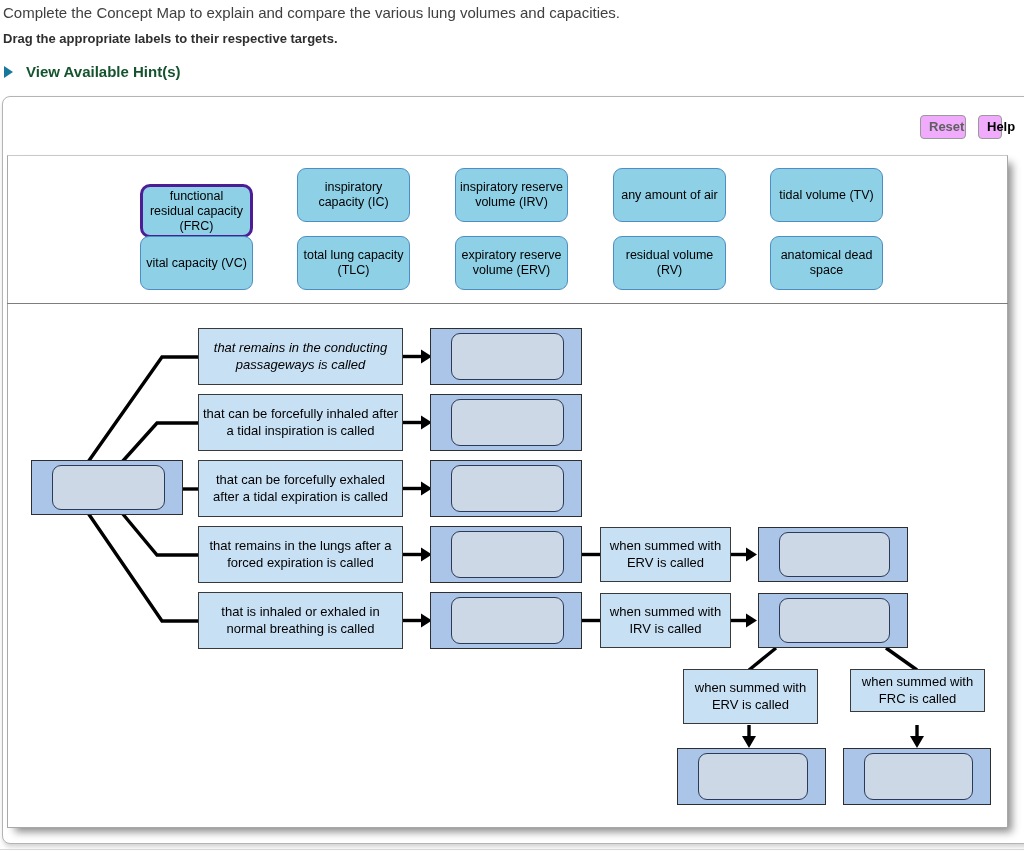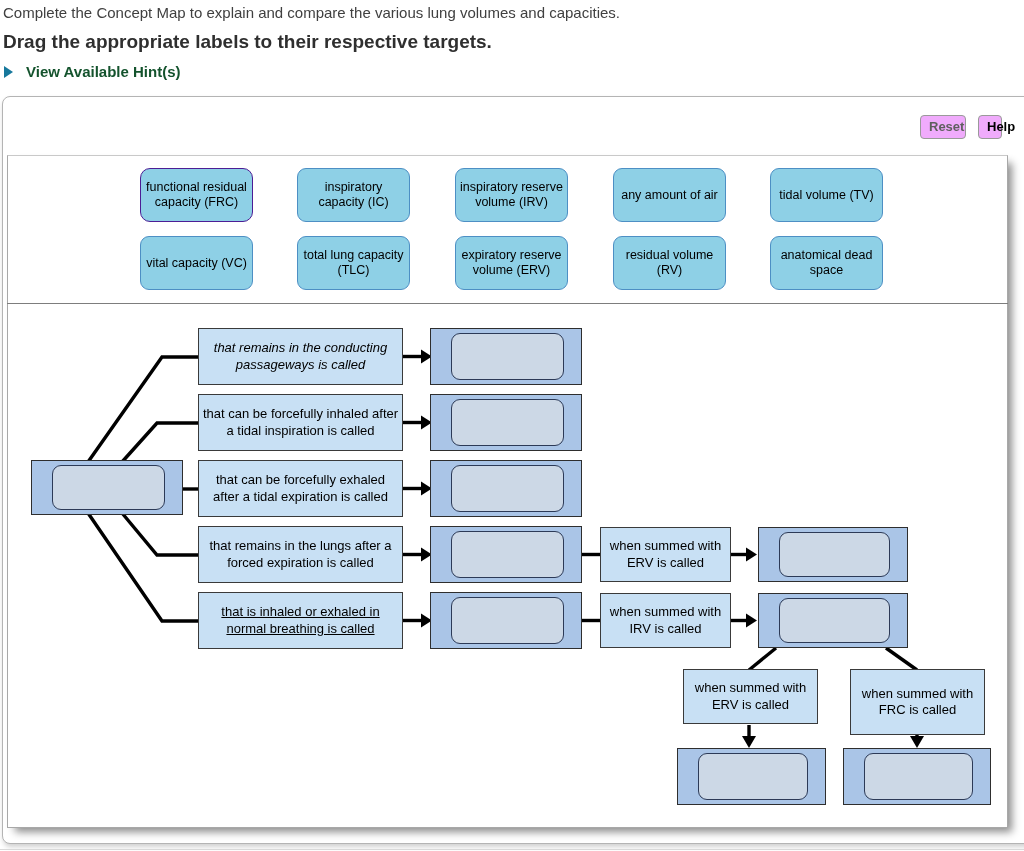--- a/index.html
+++ b/index.html
@@ -2,21 +2,21 @@
 <html><head>
 <meta charset="utf-8">
 <style>
   * { box-sizing: border-box; margin: 0; padding: 0; }
   html, body { width: 1024px; height: 851px; overflow: hidden; background: #ffffff;
     font-family: "Liberation Sans", sans-serif; }
   .abs { position: absolute; }
 
   
   .instr { left: 3px; top: 4px; font-size: 15px; color: #404040; }
-  .instr-bold { left: 3px; top: 31px; font-size: 19px; font-weight: bold; color: #2f2f2f; }
+  .instr-bold { left: 3px; top: 31px; font-size: 13px; font-weight: bold; color: #2f2f2f; }
   .hint-row { left: 4px; top: 63px; height: 18px; cursor: pointer; }
   .hint-tri { position: absolute; left: 0; top: 3px; width: 0; height: 0;
     border-left: 9px solid #17789c; border-top: 6px solid transparent; border-bottom: 6px solid transparent; }
   .hint-text { position: absolute; left: 22px; top: 0; font-size: 15px; font-weight: bold; color: #14532d; white-space: nowrap; }
 
   
   .panel { left: 2px; top: 96px; width: 1030px; height: 748px;
     border: 1px solid #b4b4b4; border-radius: 8px; background: #ffffff;
     box-shadow: 1px 3px 5px rgba(0,0,0,0.18); }
   .btn { position: absolute; top: 115px; height: 24px; background: #f0abfc;
@@ -29,21 +29,21 @@
   .card { left: 7px; top: 155px; width: 1001px; height: 673px; background: #ffffff;
     border: 1px solid #a8a8a8; border-top-color: #c9c9c9;
     box-shadow: 6px 6px 8px -2px rgba(0,0,0,0.45); }
   .bank-divider { left: 7px; top: 303px; width: 1001px; height: 0; border-top: 1px solid #7d7d7d; }
 
   
   .chip { position: absolute; width: 113px; height: 54px; background: #8ed0e6;
     border: 1.5px solid #4d8fc4; border-radius: 9px; display: flex; align-items: center;
     justify-content: center; text-align: center; font-size: 12.5px; line-height: 1.2;
     color: #000; padding: 2px 4px; cursor: grab; z-index: 3; }
-  .chip.picked { border: 1px solid #4c1d95; border-radius: 10px; }
+  .chip.picked { border: 3px solid #4c1d95; border-radius: 10px; margin-top: 16px; }
 
   
   .mapbox { position: absolute; background: #c8e0f4; border: 1.6px solid #3a3a3a;
     display: flex; align-items: center; justify-content: center; text-align: center;
     font-size: 13px; line-height: 1.25; color: #000; padding: 2px 3px; z-index: 2; }
   .target { position: absolute; background: #aac5e7; border: 1.6px solid #2e2e2e; z-index: 2; }
   .slot { position: absolute; left: 20px; right: 17px; top: 4px; bottom: 4px;
     background: #ccd8e6; border: 1.3px solid #2c3a57; border-radius: 9px; }
 
   svg.wires { position: absolute; left: 0; top: 0; z-index: 1; pointer-events: none; }
@@ -113,21 +113,21 @@
 <div class="chip" style="left:770px; top:236px;">anatomical dead space</div>
 
 <div class="target" style="left:31px; top:460px; width:152px; height:55px;">
   <div class="slot"></div>
 </div>
 
 <div class="mapbox" style="left:198px; top:328px; width:205px; height:57px;font-style:italic;">that remains in the conducting passageways is called</div>
 <div class="mapbox" style="left:198px; top:394px; width:205px; height:57px;">that can be forcefully inhaled after a tidal inspiration is called</div>
 <div class="mapbox" style="left:198px; top:460px; width:205px; height:57px;">that can be forcefully exhaled after a tidal expiration is called</div>
 <div class="mapbox" style="left:198px; top:526px; width:205px; height:57px;">that remains in the lungs after a forced expiration is called</div>
-<div class="mapbox" style="left:198px; top:592px; width:205px; height:57px;text-decoration:underline;">that is inhaled or exhaled in normal breathing is called</div>
+<div class="mapbox" style="left:198px; top:592px; width:205px; height:57px;">that is inhaled or exhaled in normal breathing is called</div>
 
 <div class="target" style="left:430px; top:328px; width:152px; height:57px;">
   <div class="slot"></div>
 </div>
 <div class="target" style="left:430px; top:394px; width:152px; height:57px;">
   <div class="slot"></div>
 </div>
 <div class="target" style="left:430px; top:460px; width:152px; height:57px;">
   <div class="slot"></div>
 </div>
@@ -141,21 +141,21 @@
 <div class="mapbox" style="left:600px; top:527px; width:131px; height:55px;">when summed with ERV is called</div>
 <div class="mapbox" style="left:600px; top:593px; width:131px; height:55px;">when summed with IRV is called</div>
 <div class="target" style="left:758px; top:527px; width:150px; height:55px;">
   <div class="slot"></div>
 </div>
 <div class="target" style="left:758px; top:593px; width:150px; height:55px;">
   <div class="slot"></div>
 </div>
 
 <div class="mapbox" style="left:683px; top:669px; width:135px; height:55px;">when summed with ERV is called</div>
-<div class="mapbox" style="left:850px; top:669px; width:135px; height:66px;">when summed with FRC is called</div>
+<div class="mapbox" style="left:850px; top:669px; width:135px; height:43px;">when summed with FRC is called</div>
 <div class="target" style="left:677px; top:748px; width:149px; height:57px;">
   <div class="slot"></div>
 </div>
 <div class="target" style="left:843px; top:748px; width:148px; height:57px;">
   <div class="slot"></div>
 </div>
 
 <div class="abs bottom-rule"></div>
 
 </body></html>

